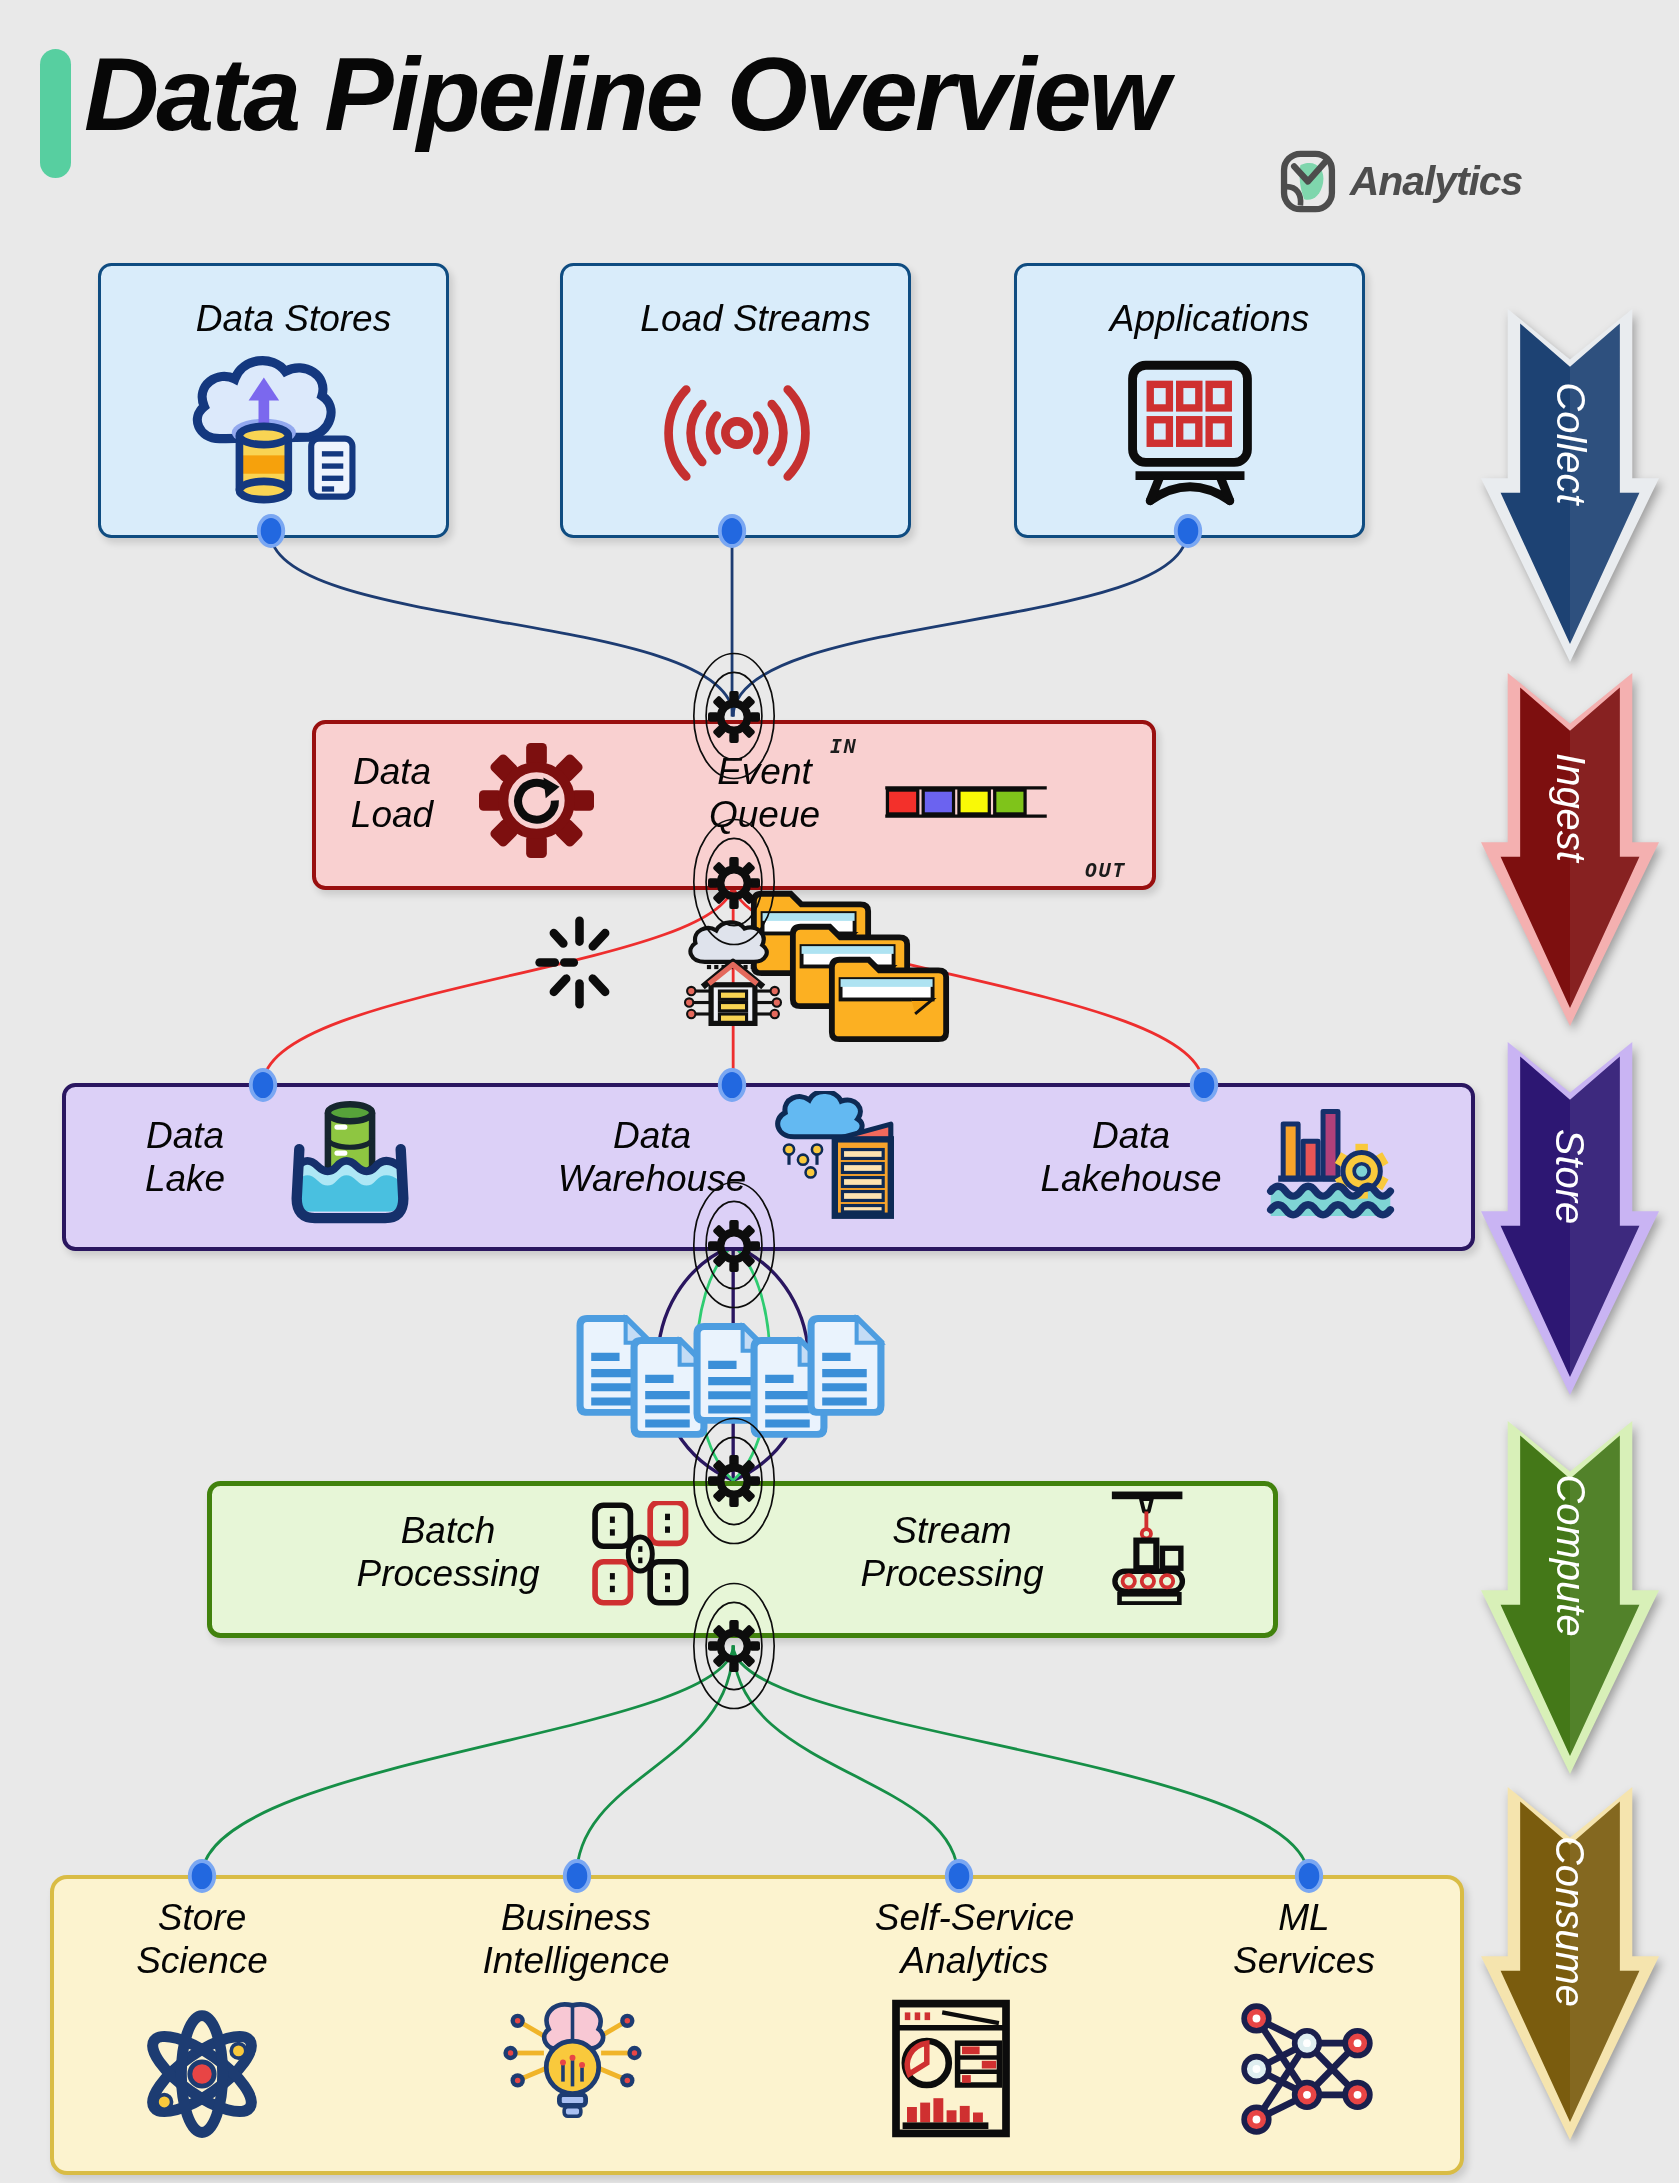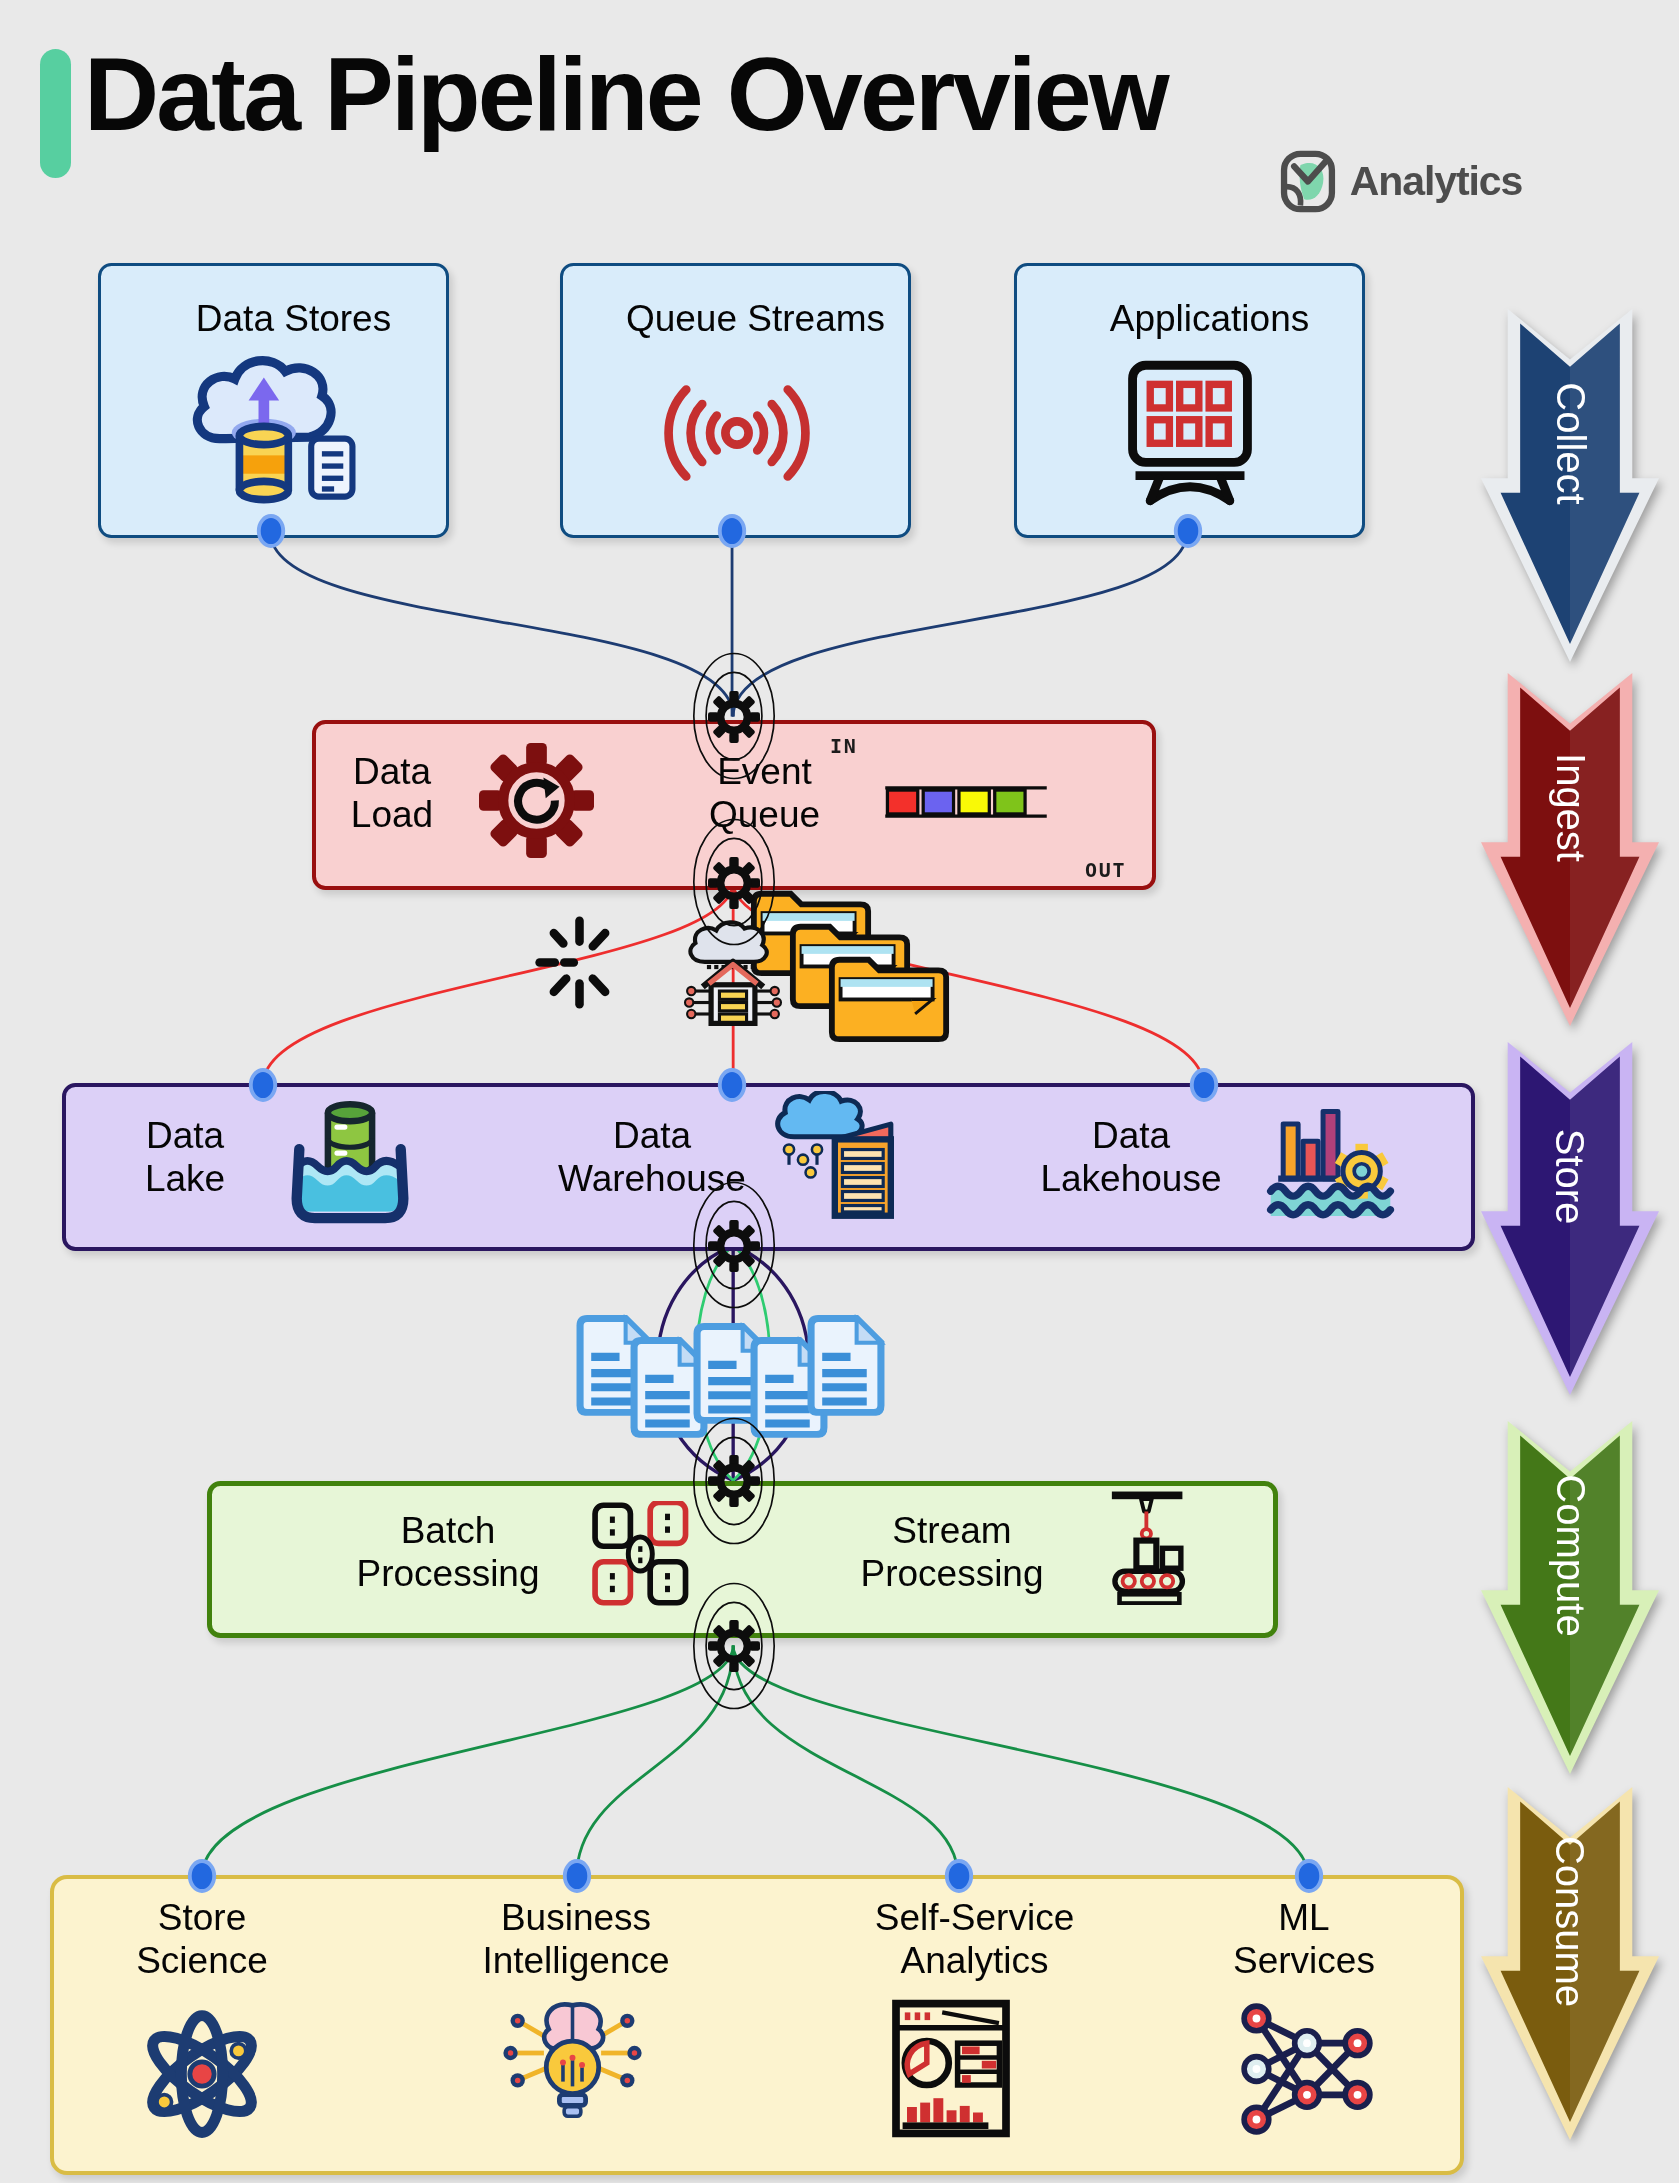--- a/index.html
+++ b/index.html
@@ -1,17 +1,17 @@
 <!DOCTYPE html>
 <html style="font-size:9px"><head>
 <meta charset="utf-8">
 <style>
   html,body{margin:0;padding:0;background:#e9e9e9;}
   .stage{position:relative;width:1679px;height:2183px;background:#e9e9e9;overflow:hidden;
-         font-family:"Liberation Sans",sans-serif;color:#0a0a0a;}
+         font-family:"Liberation Sans",sans-serif;color:#0a0a0a;font-style:italic;}
   .abs{position:absolute;}
   
   .accent-bar{left:40px;top:49px;width:31px;height:129px;border-radius:17px;background:#57cfa0;}
   .page-title{left:84px;top:35px;width:1344px;font-size:104px;font-weight:700;letter-spacing:-2.8px;color:#070707;}
   .brand{left:1279px;top:150px;display:flex;align-items:center;gap:7.8px;}
   .brand-name{font-size:41px;font-weight:700;color:#4d4d4d;letter-spacing:-1.1px;}
   
   .node-box{border-radius:13.4px;box-shadow:3.9px 5px 7.8px rgba(0,0,0,0.13);}
   .src-box{top:263px;height:269px;width:345px;background:#d9ecfa;border:3.9px solid #0f4c81;}
   .box-label{position:absolute;text-align:center;font-size:37px;line-height:1.16;color:#050505;}
@@ -124,21 +124,21 @@
       <g stroke="#14387f" stroke-width="3.5">
         <line x1="93" y1="68" x2="107" y2="68"></line>
           <line x1="93" y1="76" x2="107" y2="76"></line>
         <line x1="93" y1="84" x2="107" y2="84"></line>
           <line x1="93" y1="91" x2="101" y2="91"></line>
       </g>
     </svg>
   </div>
 
   <div class="abs node-box src-box z2" style="left:560px">
-    <div class="box-label src-label">Queue Streams</div>
+    <div class="box-label src-label">Load Streams</div>
     <svg class="abs" style="left:87px;top:115px" width="174" height="104" viewBox="0 0 120 70">
       <g fill="none" stroke="#c53030" stroke-width="6" stroke-linecap="round">
         <circle cx="60" cy="35" r="8"></circle>
         <path d="M46,23 A18,18 0 0 0 46,47"></path>
         <path d="M36,15 A29,29 0 0 0 36,55"></path>
         <path d="M25,5  A43,43 0 0 0 25,65"></path>
         <path d="M74,23 A18,18 0 0 1 74,47"></path>
         <path d="M84,15 A29,29 0 0 1 84,55"></path>
         <path d="M95,5  A43,43 0 0 1 95,65"></path>
       </g>

